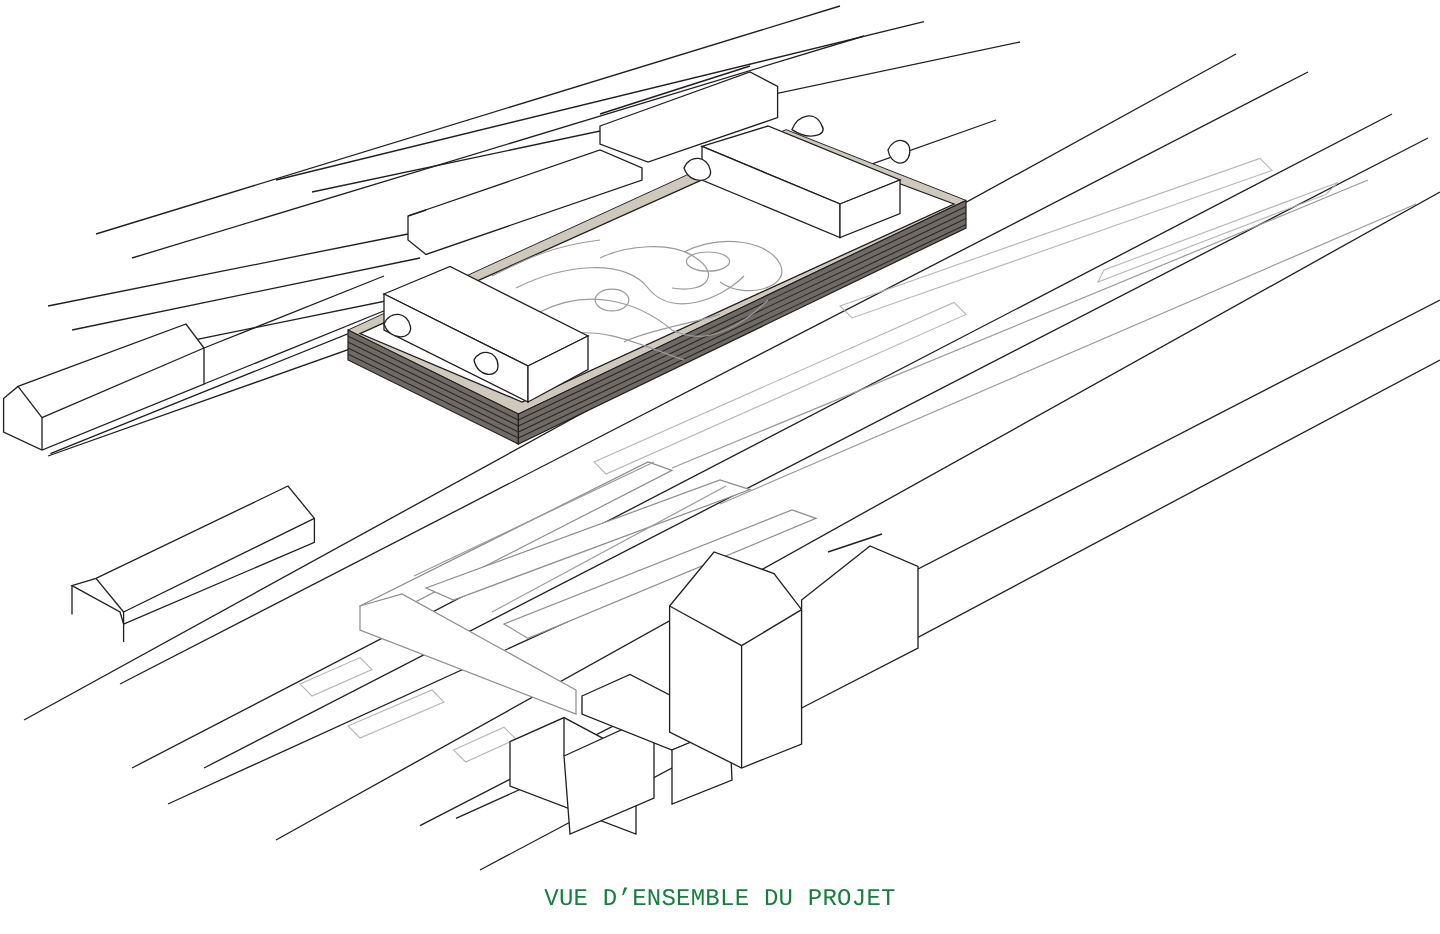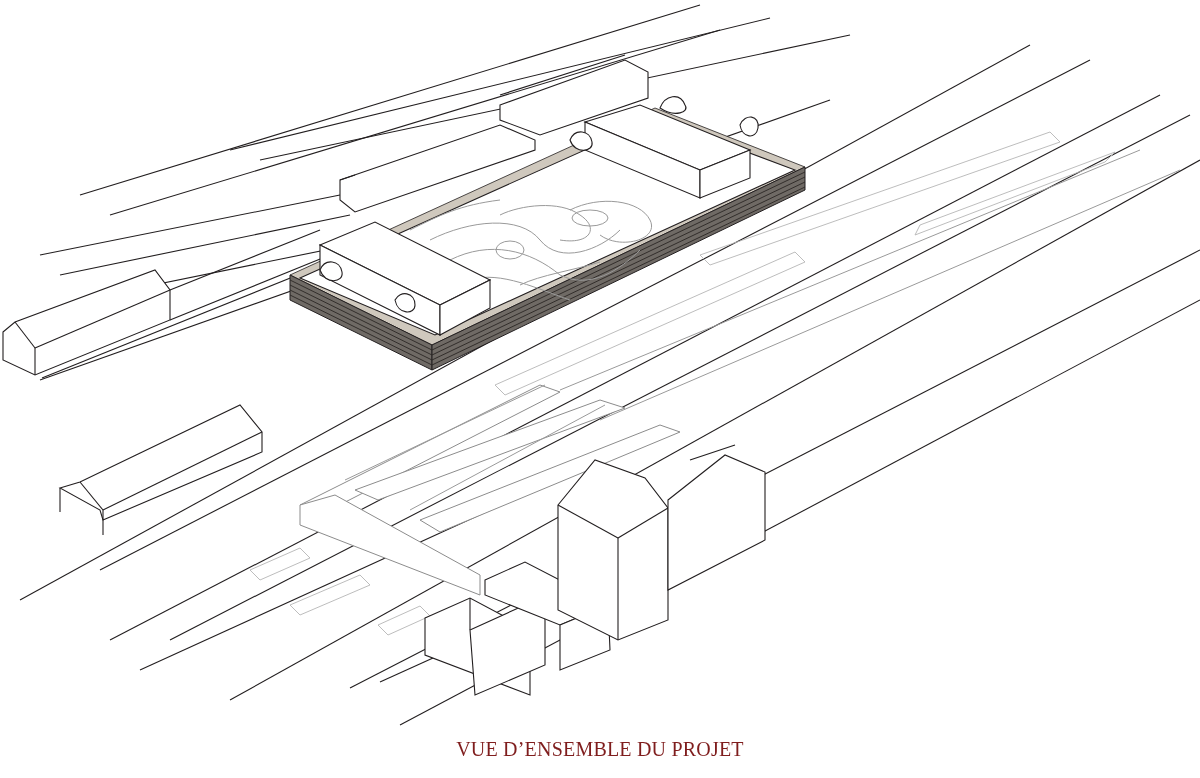--- a/index.html
+++ b/index.html
@@ -1,21 +1,21 @@
 <!DOCTYPE html>
 <html><head>
 <meta charset="utf-8">
 <style>
   html, body { margin: 0; padding: 0; background: #ffffff; }
   body { width: 1200px; height: 778px; position: relative; overflow: hidden; }
   #drawing { position: absolute; left: 0; top: 0; width: 1200px; height: 778px; }
   .caption {
     position: absolute; left: 0; width: 1200px; top: 738px;
-    text-align: center; font-family: Liberation Serif, serif;
-    font-size: 20px; color: #7f1d1d; letter-spacing: 0.2px;
+    text-align: center; font-family: Liberation Mono, monospace;
+    font-size: 20px; color: #15803d; letter-spacing: 0.2px;
   }
   .k { stroke: #231f20; stroke-width: 1.1; fill: none; }
   .g { stroke: #9a9a9a; stroke-width: 1; fill: none; }
   .lg { stroke: #b5b5b5; stroke-width: 0.9; fill: none; }
   .w { fill: #ffffff; stroke: #231f20; stroke-width: 1.1; }
   .wg { fill: #ffffff; stroke: #8c8c8c; stroke-width: 1; }
   .wall { fill: #6f6a65; stroke: #231f20; stroke-width: 1; }
   .inner { fill: #cfc8bd; stroke: #231f20; stroke-width: 0.8; }
   .stripe { stroke: #2b2725; stroke-width: 0.9; }
 </style>

